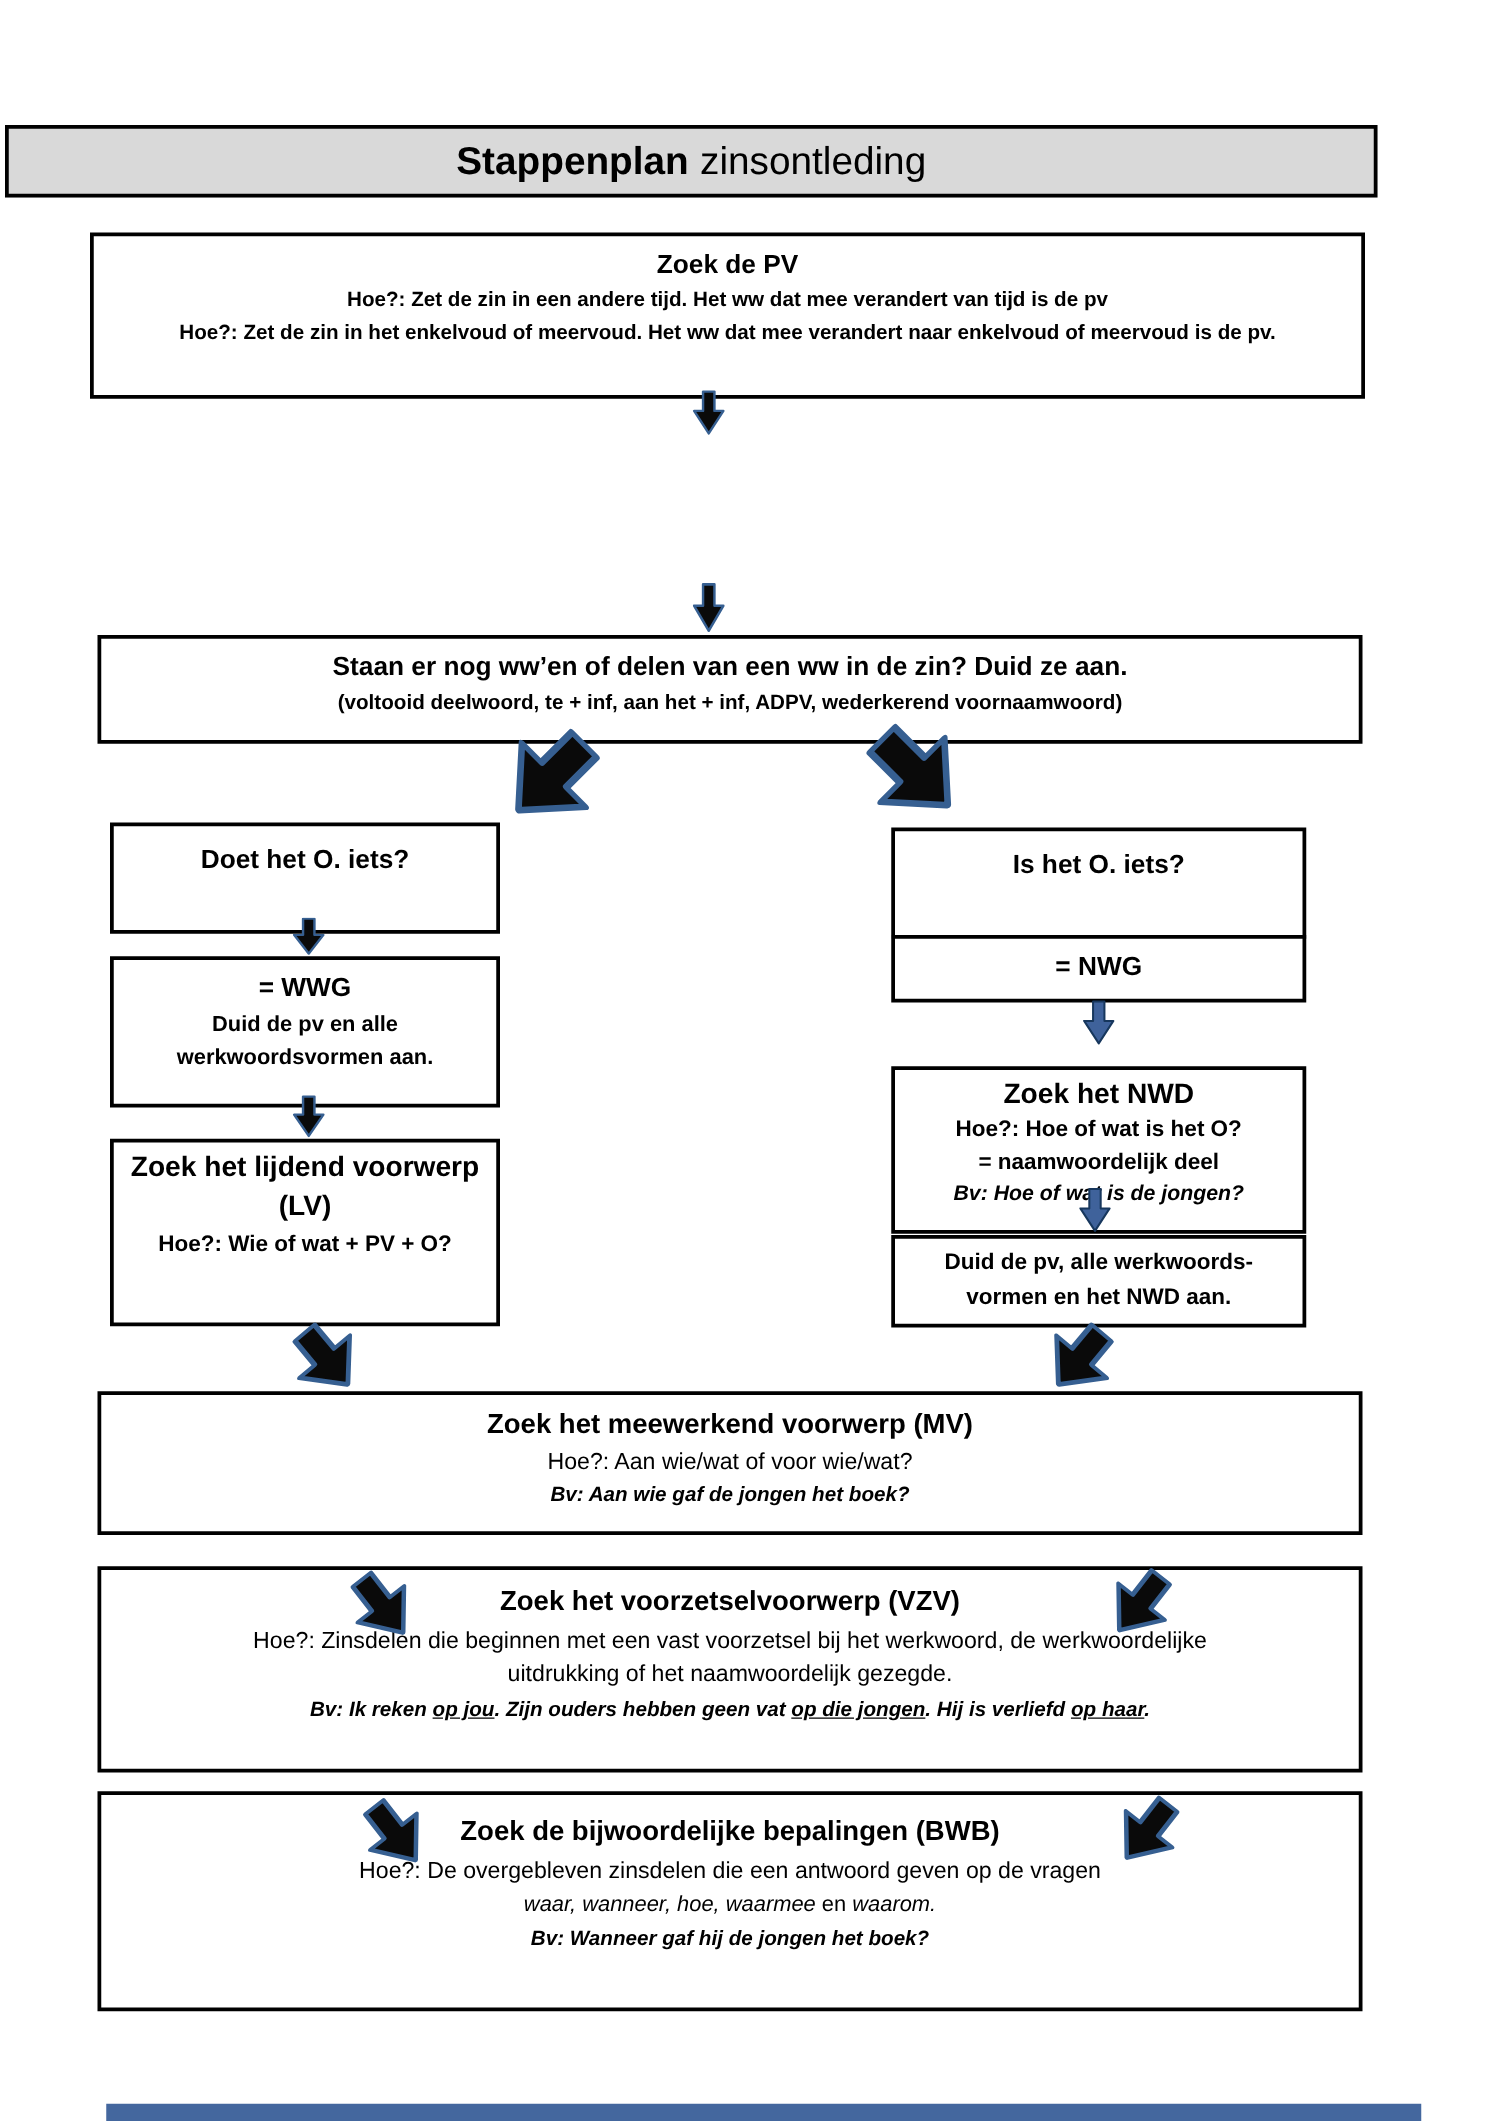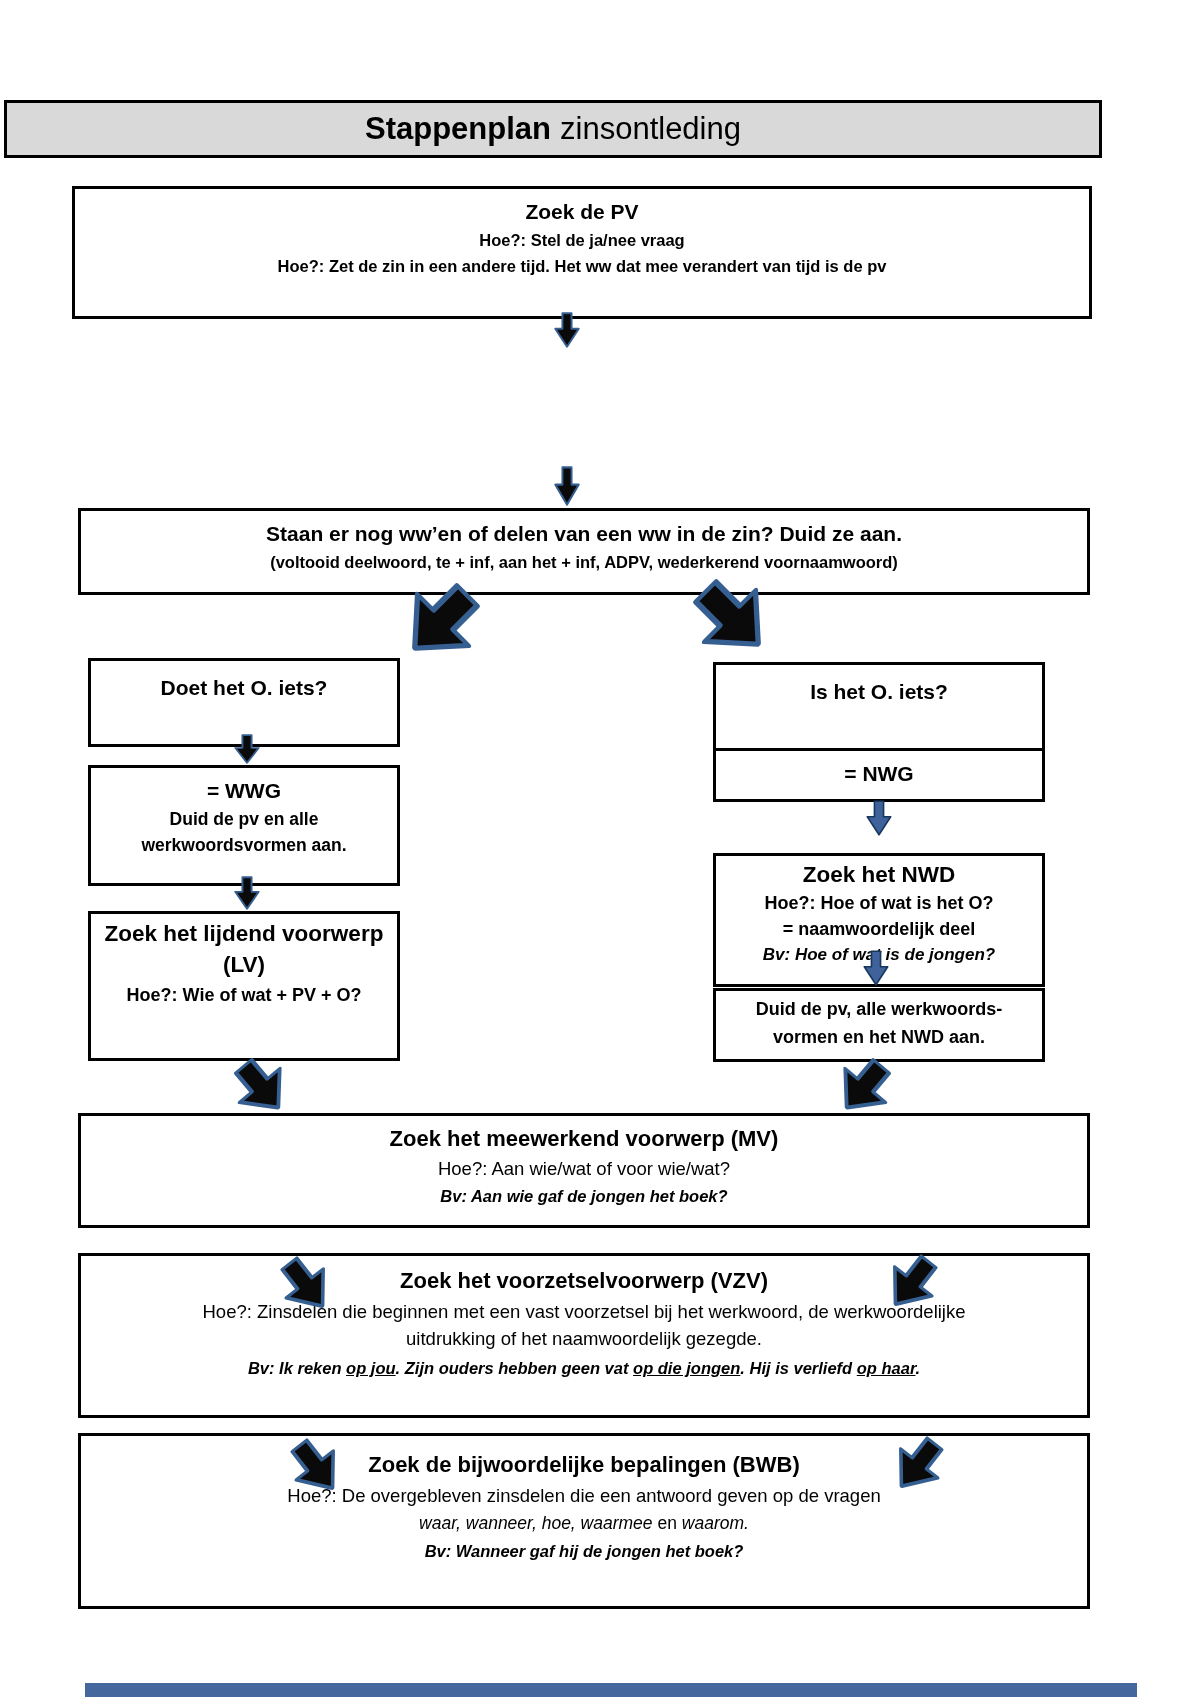--- a/index.html
+++ b/index.html
@@ -37,22 +37,22 @@
 
 <div class="page">
 
   <div class="titlebar">
     <span class="tb">Stappenplan</span>
     <span>zinsontleding</span>
   </div>
 
   <div class="box" style="left:72px;top:186px;width:1014px;height:119px;padding-top:8px;">
     <div class="h21">Zoek de PV</div>
-    <div class="b16">Hoe?: Stel de ja/nee vraag</div>
     <div class="b16">Hoe?: Zet de zin in een andere tijd. Het ww dat mee verandert van tijd is de pv</div>
+    <div class="b16">Hoe?: Zet de zin in het enkelvoud of meervoud. Het ww dat mee verandert naar enkelvoud of meervoud is de pv.</div>
   </div>
 
   <div class="arrow" style="left:554px;top:312px;width:26px;height:36px;">
     <svg viewBox="0 0 40 56" preserveAspectRatio="none">
         <polygon points="13,2 27,2 27,26 38,26 20,54 2,26 13,26"></polygon>
       </svg>
   </div>
 
 
   <div class="arrow" style="left:554px;top:466px;width:26px;height:40px;">

